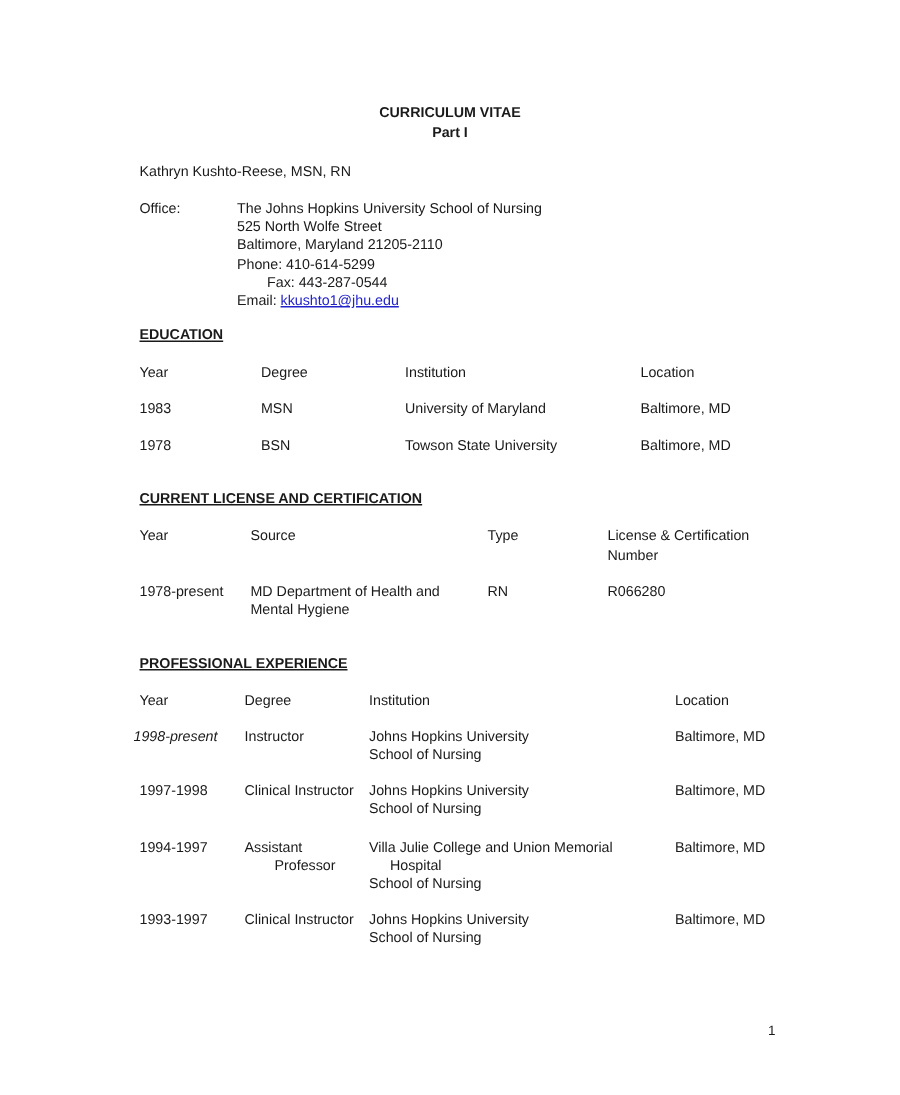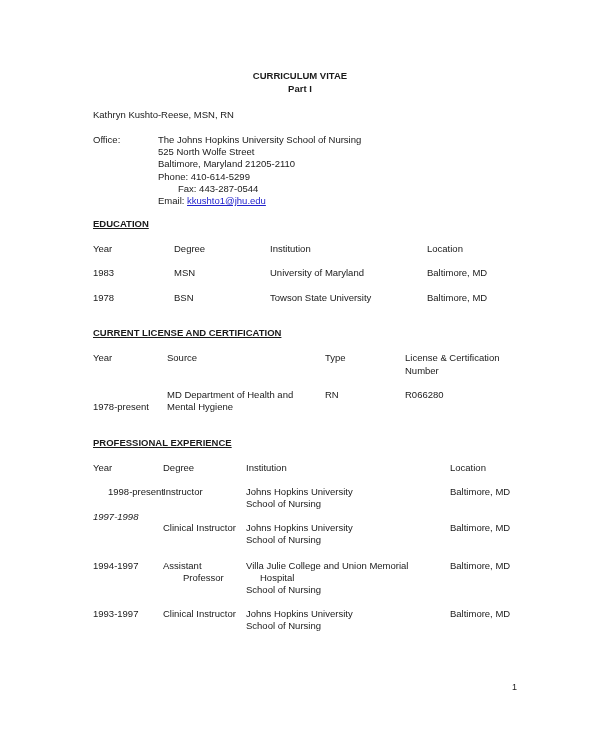--- a/index.html
+++ b/index.html
@@ -45,39 +45,39 @@
 <div class="abs" style="top:292px; left:270px;">Towson State University</div>
 <div class="abs" style="top:292px; left:427px;">Baltimore, MD</div>
 
 <div class="abs section" style="top:327px; left:93px;">CURRENT LICENSE AND CERTIFICATION</div>
 <div class="abs bold" style="top:352px; left:93px;">Year</div>
 <div class="abs bold" style="top:352px; left:167px;">Source</div>
 <div class="abs bold" style="top:352px; left:325px;">Type</div>
 <div class="abs bold" style="top:352px; left:405px;">License &amp; Certification</div>
 <div class="abs bold" style="top:365px; left:405px;">Number</div>
 
-<div class="abs" style="top:401px; left:93px;">1978-present</div>
+<div class="abs" style="top:389px; left:93px;">1978-present</div>
 <div class="abs" style="top:389px; left:167px;">MD Department of Health and</div>
 <div class="abs" style="top:401px; left:167px;">Mental Hygiene</div>
 <div class="abs" style="top:389px; left:325px;">RN</div>
 <div class="abs" style="top:389px; left:405px;">R066280</div>
 
 <div class="abs section" style="top:437px; left:93px;">PROFESSIONAL EXPERIENCE</div>
 <div class="abs bold" style="top:462px; left:93px;">Year</div>
 <div class="abs bold" style="top:462px; left:163px;">Degree</div>
 <div class="abs bold" style="top:462px; left:246px;">Institution</div>
 <div class="abs bold" style="top:462px; left:450px;">Location</div>
 
-<div class="abs" style="top:486px; left:108px;">1998-present</div>
+<div class="abs" style="top:486px; left:89px;font-style:italic;">1998-present</div>
 <div class="abs" style="top:486px; left:163px;">Instructor</div>
 <div class="abs" style="top:486px; left:246px;">Johns Hopkins University</div>
 <div class="abs" style="top:498px; left:246px;">School of Nursing</div>
 <div class="abs" style="top:486px; left:450px;">Baltimore, MD</div>
 
-<div class="abs" style="top:511px; left:93px;font-style:italic;">1997-1998</div>
+<div class="abs" style="top:522px; left:93px;">1997-1998</div>
 <div class="abs" style="top:522px; left:163px;">Clinical Instructor</div>
 <div class="abs" style="top:522px; left:246px;">Johns Hopkins University</div>
 <div class="abs" style="top:534px; left:246px;">School of Nursing</div>
 <div class="abs" style="top:522px; left:450px;">Baltimore, MD</div>
 
 <div class="abs" style="top:560px; left:93px;">1994-1997</div>
 <div class="abs" style="top:560px; left:163px;">Assistant</div>
 <div class="abs" style="top:572px; left:163px;margin-left:20px;">Professor</div>
 <div class="abs" style="top:560px; left:246px;">Villa Julie College and Union Memorial</div>
 <div class="abs" style="top:572px; left:260px;">Hospital</div>

